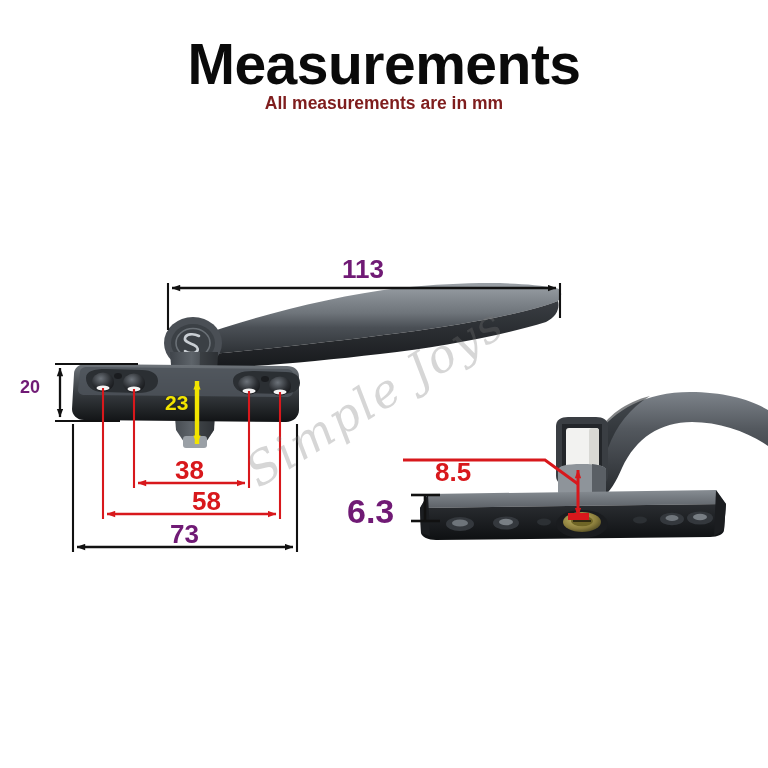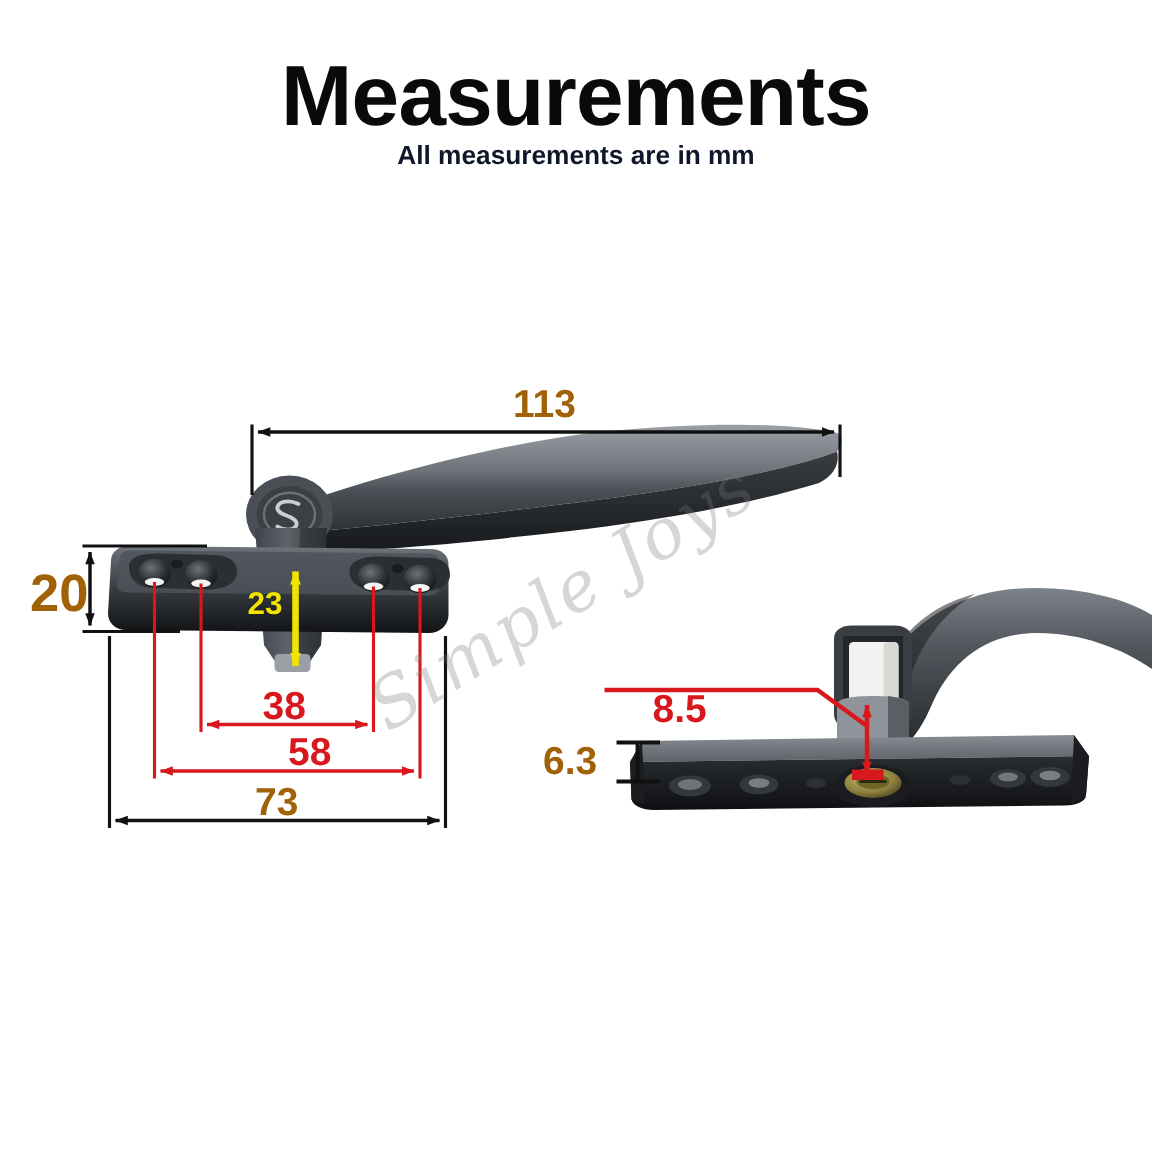--- a/index.html
+++ b/index.html
@@ -25,37 +25,37 @@
     letter-spacing: -0.5px;
     line-height: 1;
   }
   .subtitle {
     position: absolute;
     left: 0; right: 0;
     top: 95px;
     text-align: center;
     font-size: 17.5px;
     font-weight: bold;
-    color: #0f172a;
+    color: #7f1d1d;
     line-height: 1;
   }
 
   .svg-layer {
     position: absolute;
     left: 0; top: 0;
     width: 768px; height: 768px;
   }
 
   .dim-label {
     position: absolute;
     font-weight: bold;
     line-height: 1;
     white-space: nowrap;
   }
-  .dim-black { color: #a16207; }
+  .dim-black { color: #701a75; }
   .dim-red   { color: #d8181c; }
   .dim-yellow{ color: #f2e400; }
 
   .watermark {
     position: absolute;
     color: rgba(120,120,120,0.30);
     font-family: "DejaVu Serif", serif;
     font-style: italic;
     font-size: 46px;
     font-weight: 400;
@@ -282,27 +282,27 @@
       <line x1="411" y1="495" x2="440" y2="495" stroke="#111" stroke-width="2.6"></line>
       <line x1="411" y1="521" x2="440" y2="521" stroke="#111" stroke-width="2.6"></line>
       <line x1="425" y1="495" x2="425" y2="521" stroke="#111" stroke-width="2.6"></line>
     </g>
   </svg>
 
   <div class="watermark" style="left:236px; top:452px;">Simple Joys</div>
 
   <div class="dim-label dim-black" style="left:342px; top:256px; font-size:26px;">113</div>
 
-  <div class="dim-label dim-black" style="left:20px; top:378px; font-size:35px;">20</div>
+  <div class="dim-label dim-black" style="left:20px; top:378px; font-size:18px;">20</div>
 
   <div class="dim-label dim-yellow" style="left:165px; top:392px; font-size:21px; text-shadow:0 0 2px rgba(0,0,0,0.35);">23</div>
 
   <div class="dim-label dim-red" style="left:175px; top:457px; font-size:26px;text-align:center;">38</div>
 
   <div class="dim-label dim-red" style="left:192px; top:488px; font-size:26px;">58</div>
 
   <div class="dim-label dim-black" style="left:170px; top:521px; font-size:26px;">73</div>
 
   <div class="dim-label dim-red" style="left:435px; top:427px; font-size:26px;margin-top:32px;">8.5</div>
 
-  <div class="dim-label dim-black" style="left:362px; top:494px; font-size:26px;">6.3</div>
+  <div class="dim-label dim-black" style="left:347px; top:494px; font-size:34px;">6.3</div>
 
 </div>
 
 </body></html>

